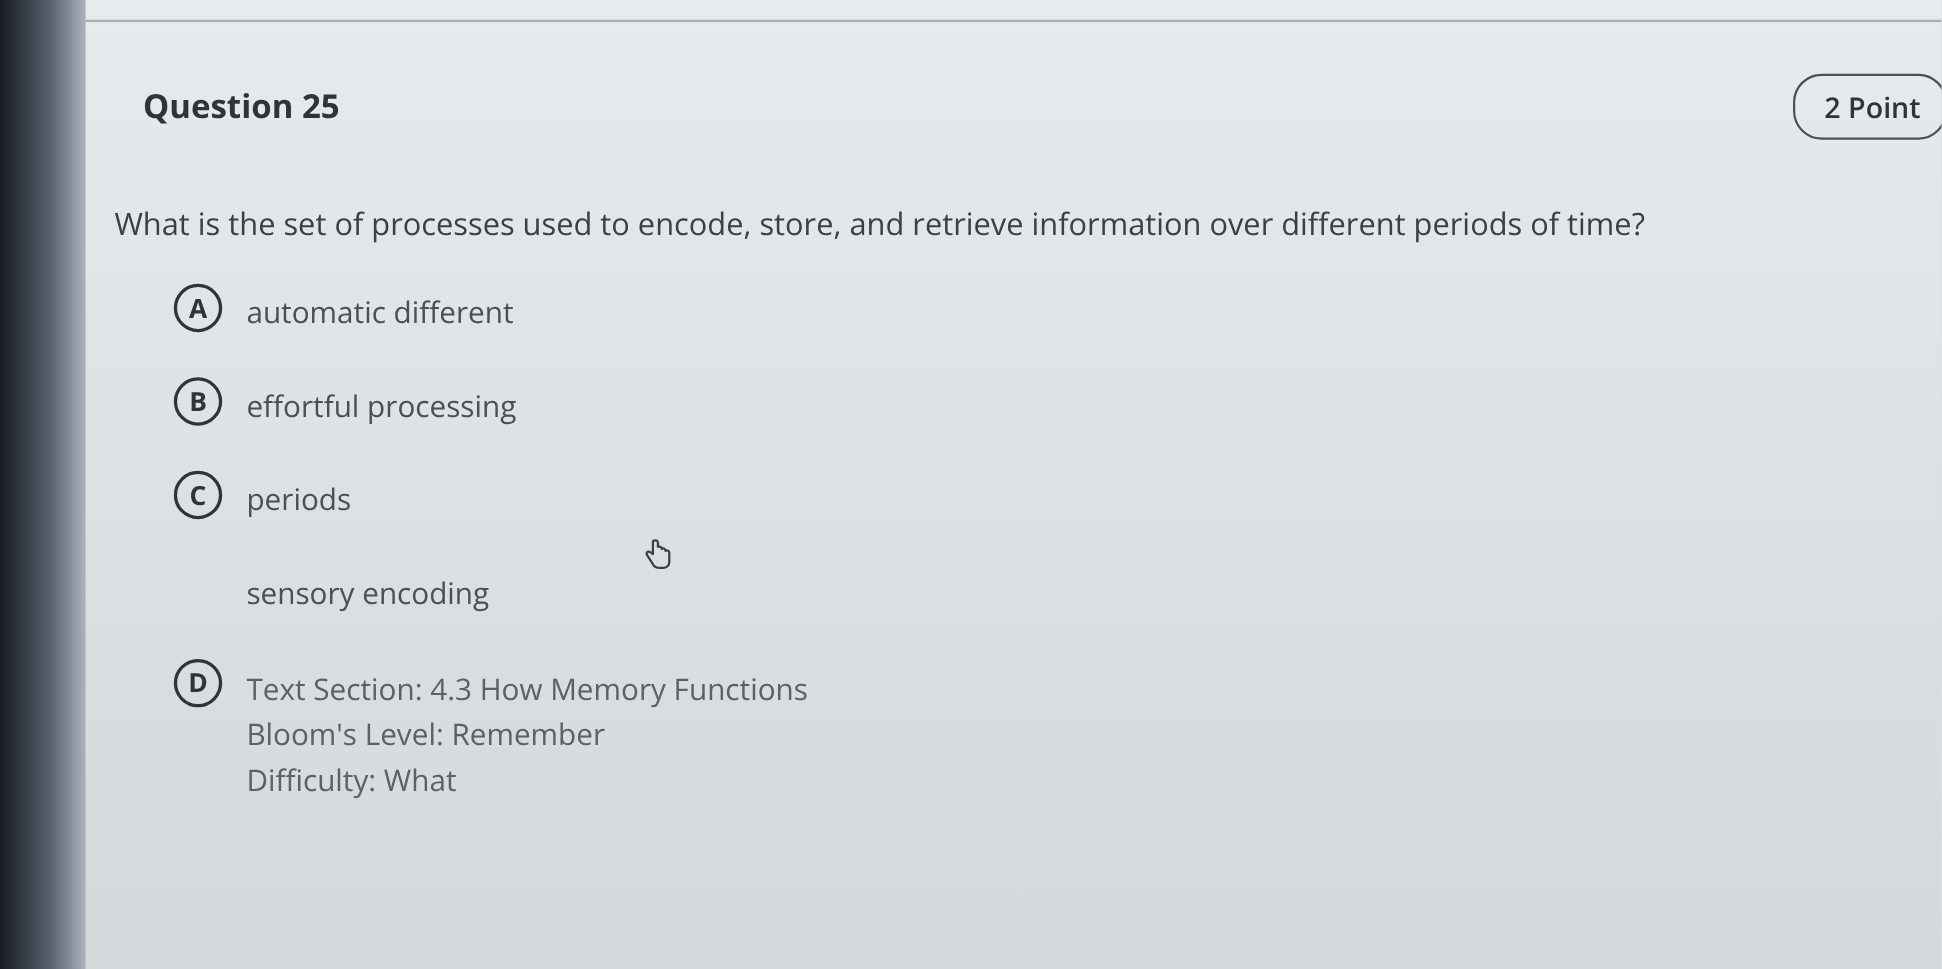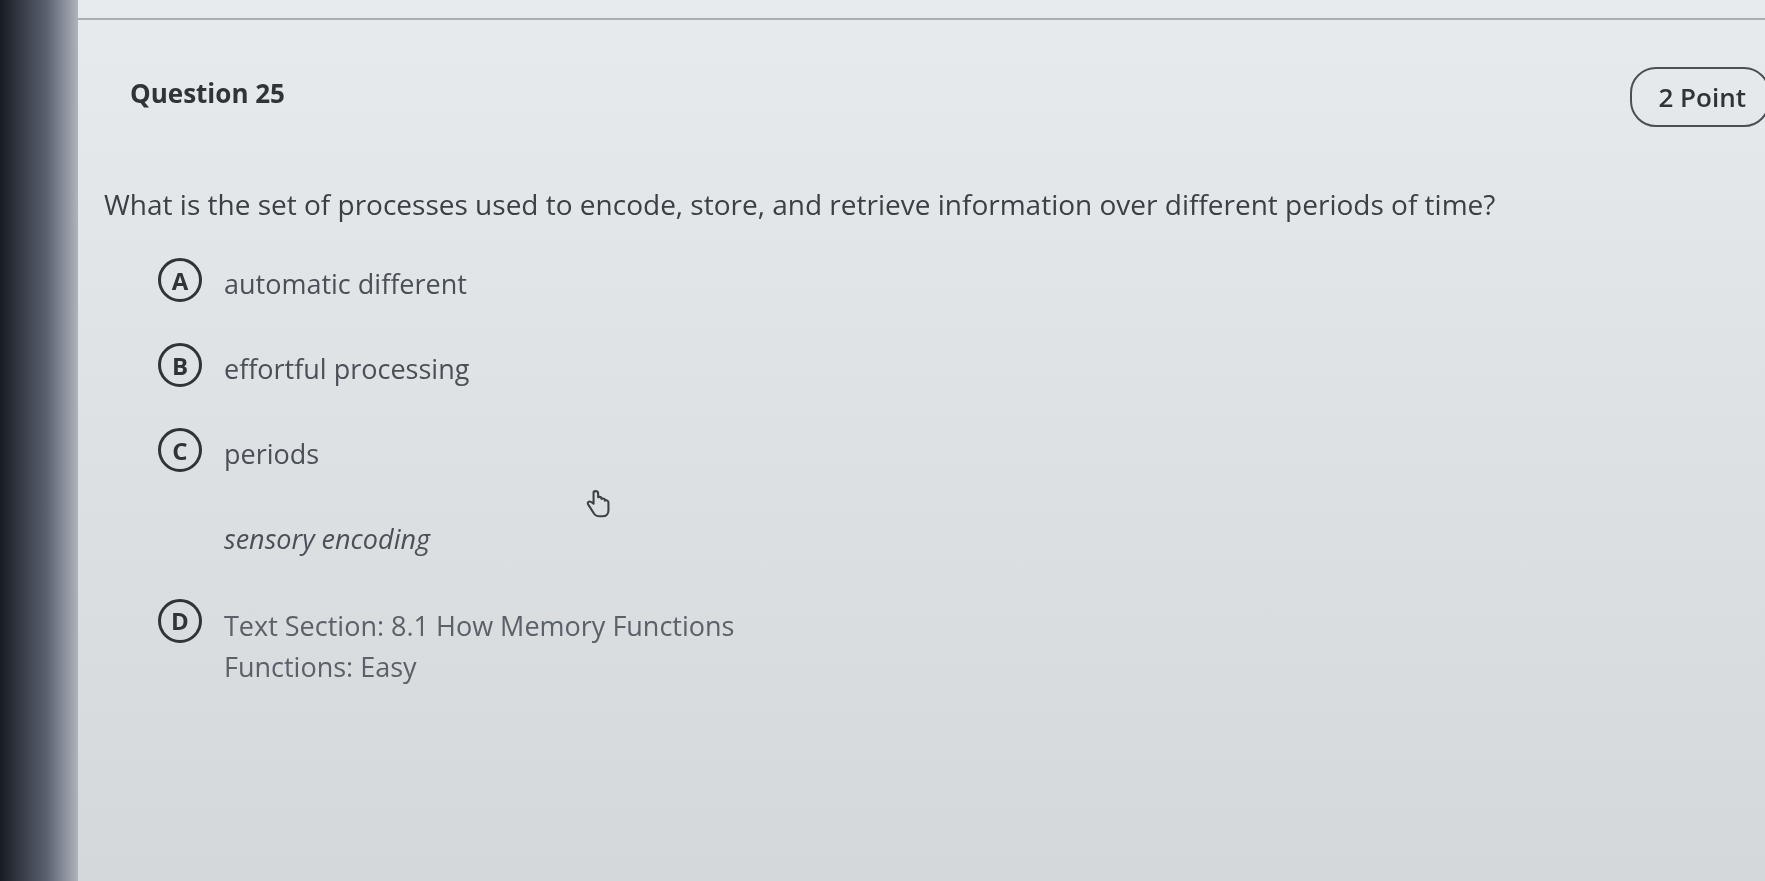--- a/index.html
+++ b/index.html
@@ -42,21 +42,21 @@
     .header-row {
       position: absolute;
       top: 75px;
       left: 52px;
       right: 0;
       display: flex;
       justify-content: space-between;
       align-items: center;
     }
     .question-title {
-      font-size: 26px;
+      font-size: 30px;
       font-weight: 700;
       color: #2f3438;
     }
     .points-badge {
       position: absolute;
       right: -5px;
       top: -8px;
       border: 2px solid #4a5056;
       border-radius: 26px;
       padding: 10px 22px 10px 26px;
@@ -100,21 +100,20 @@
     .option-letter.hidden {
       visibility: hidden;
     }
     .option-text {
       font-size: 27px;
       color: #495057;
       padding-top: 6px;
       line-height: 1.45;
     }
     .option-row.no-circle {
-      font-style: italic;
     }
     .cursor-icon {
       position: absolute;
       left: 505px;
       top: 490px;
       width: 28px;
       height: 32px;
       pointer-events: none;
     }
     .meta-block .meta-line {
@@ -156,22 +155,23 @@
     </div>
 
     <div class="option-row no-circle">
       <div class="option-letter hidden"></div>
       <div class="option-text">sensory encoding</div>
     </div>
 
     <div class="option-row">
       <div class="option-letter">D</div>
       <div class="option-text meta-block">
-        <div class="meta-line">Text Section: 8.1 How Memory Functions</div>
-        <div class="meta-line">Functions: Easy</div>
+        <div class="meta-line">Text Section: 4.3 How Memory Functions</div>
+        <div class="meta-line">Bloom's Level: Remember</div>
+        <div class="meta-line">Difficulty: What</div>
       </div>
     </div>
 
   </div>
 
   <svg class="cursor-icon" viewBox="0 0 24 28">
     <path d="M9 2 C9 2 9 12 9 12 C8 11 7 10 5.5 10 C4 10 3.5 11.5 4.5 13 L9 20 C10 22 12 23 14.5 23 L17 23 C20 23 22 21 22 18 L22 11 C22 10 21 9 20 9 C19.5 9 19 9.3 19 9.3 C19 8.3 18 7.5 17 7.5 C16.4 7.5 16 7.8 16 7.8 C16 6.8 15 6 14 6 C13.3 6 13 6.3 13 6.3 L13 3 C13 1.5 12 1 11 1 C10 1 9 1.5 9 2 Z" fill="none" stroke="#3a4046" stroke-width="1.8" stroke-linejoin="round"></path>
   </svg>
 
 </div>

